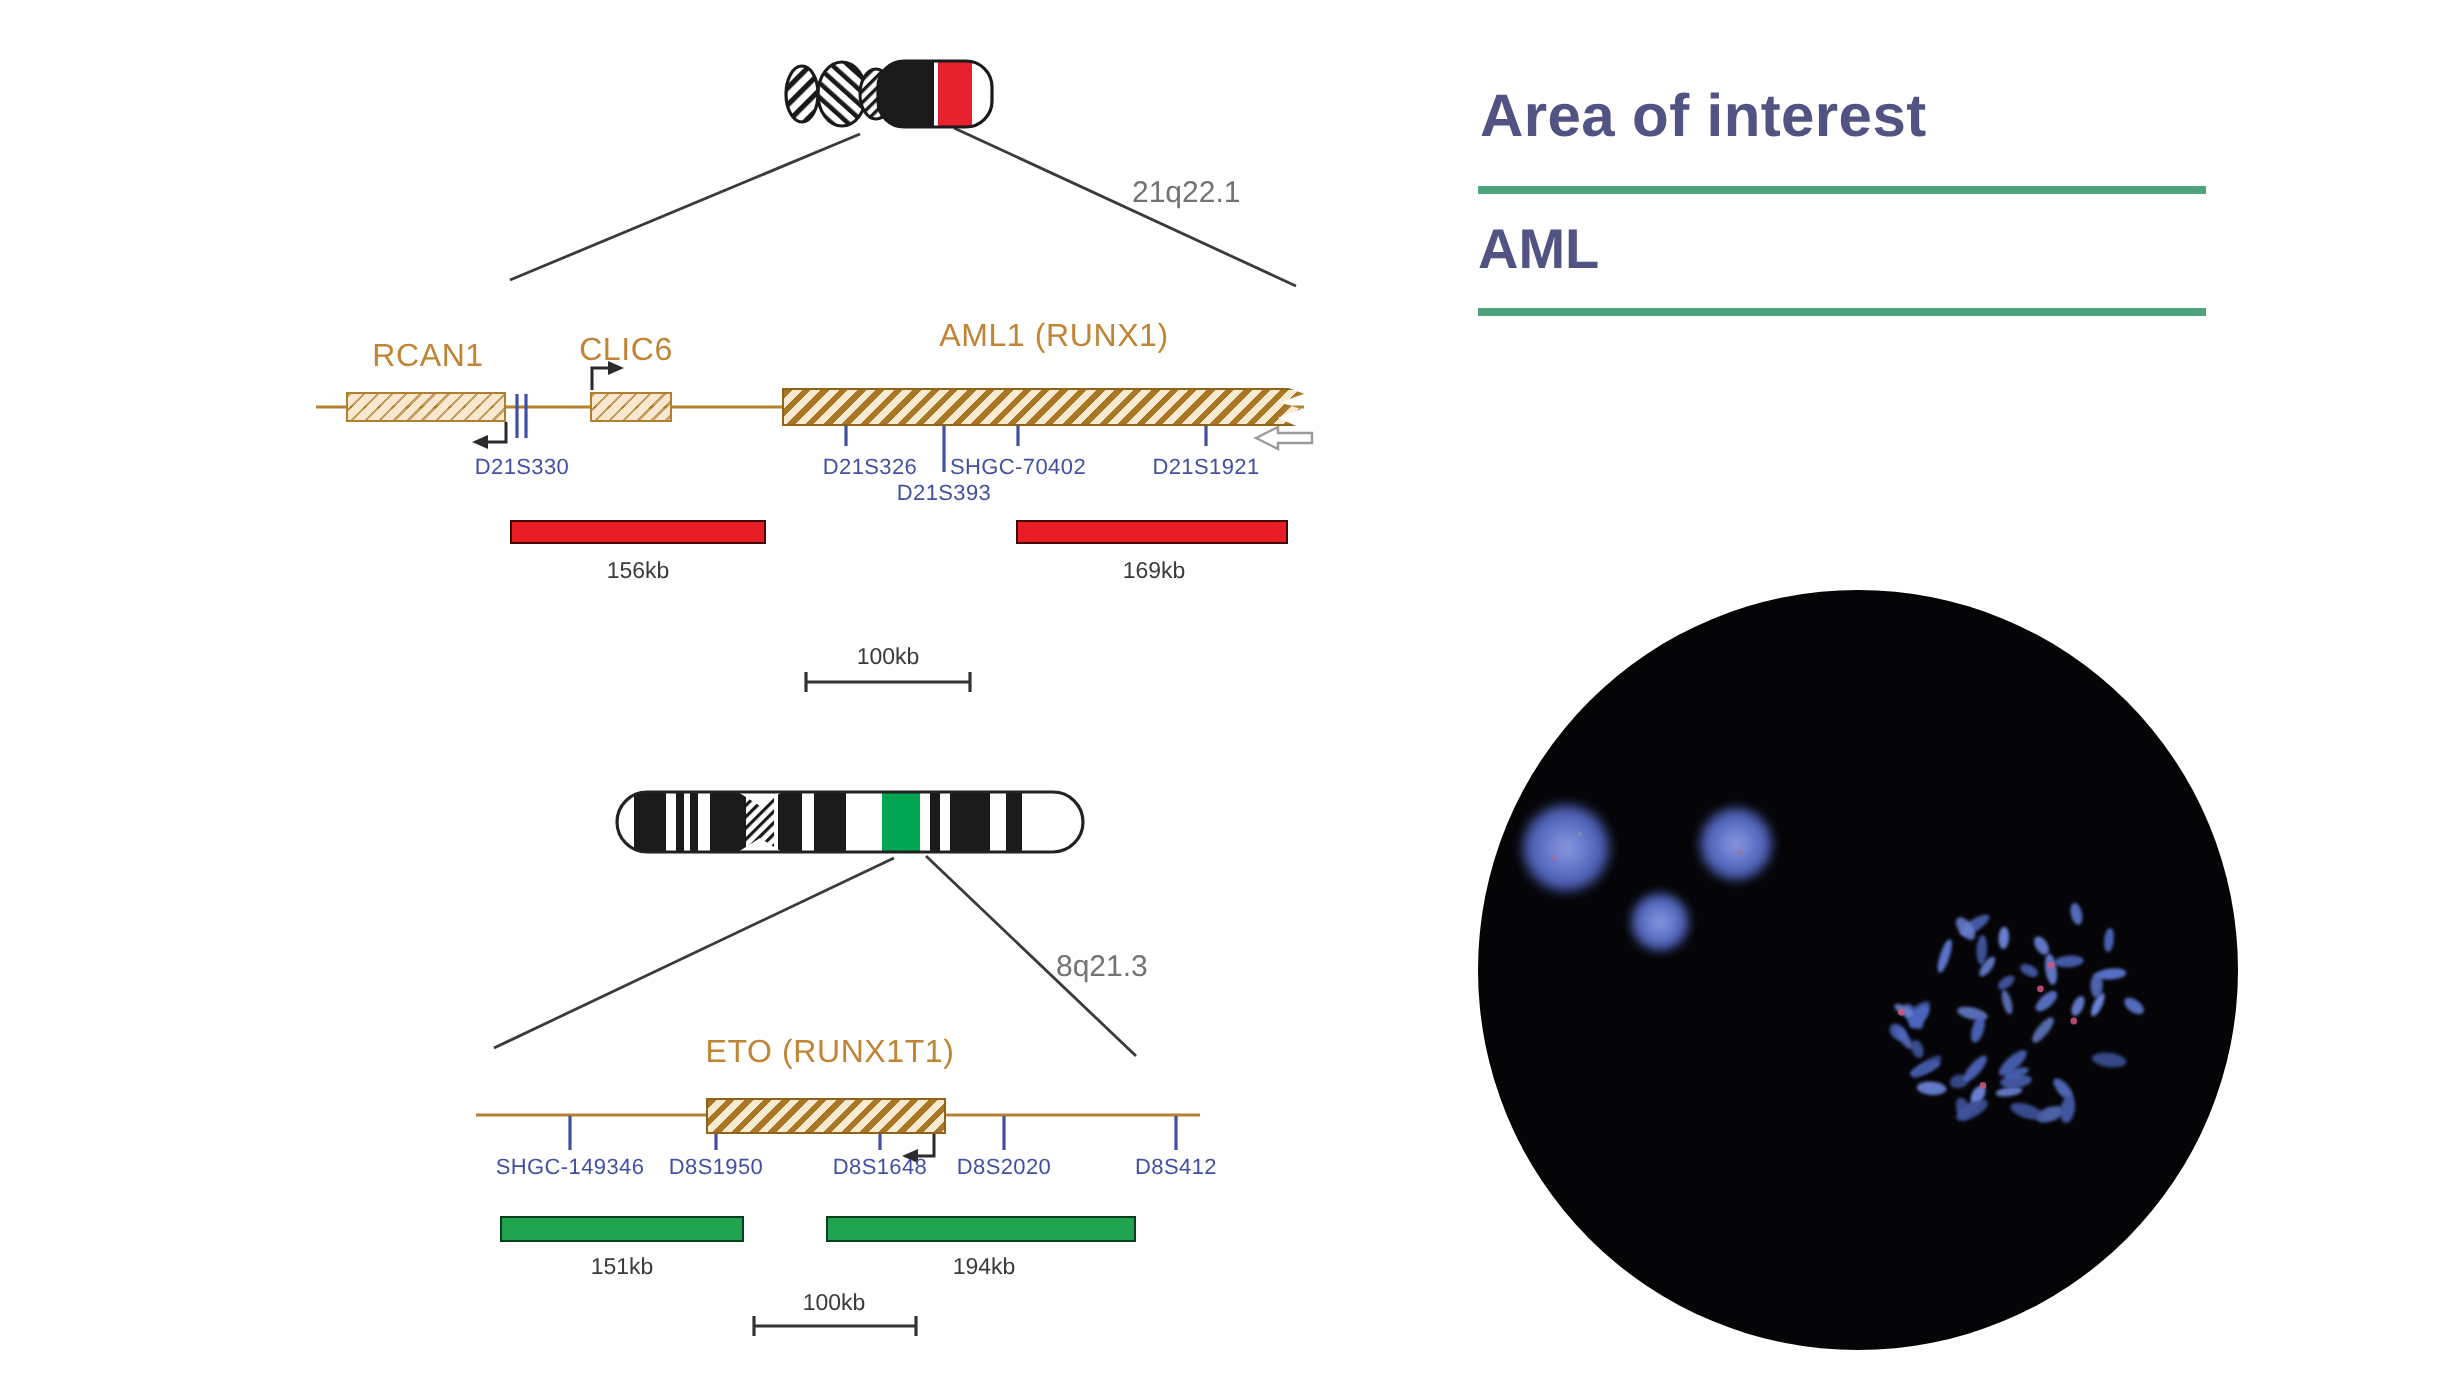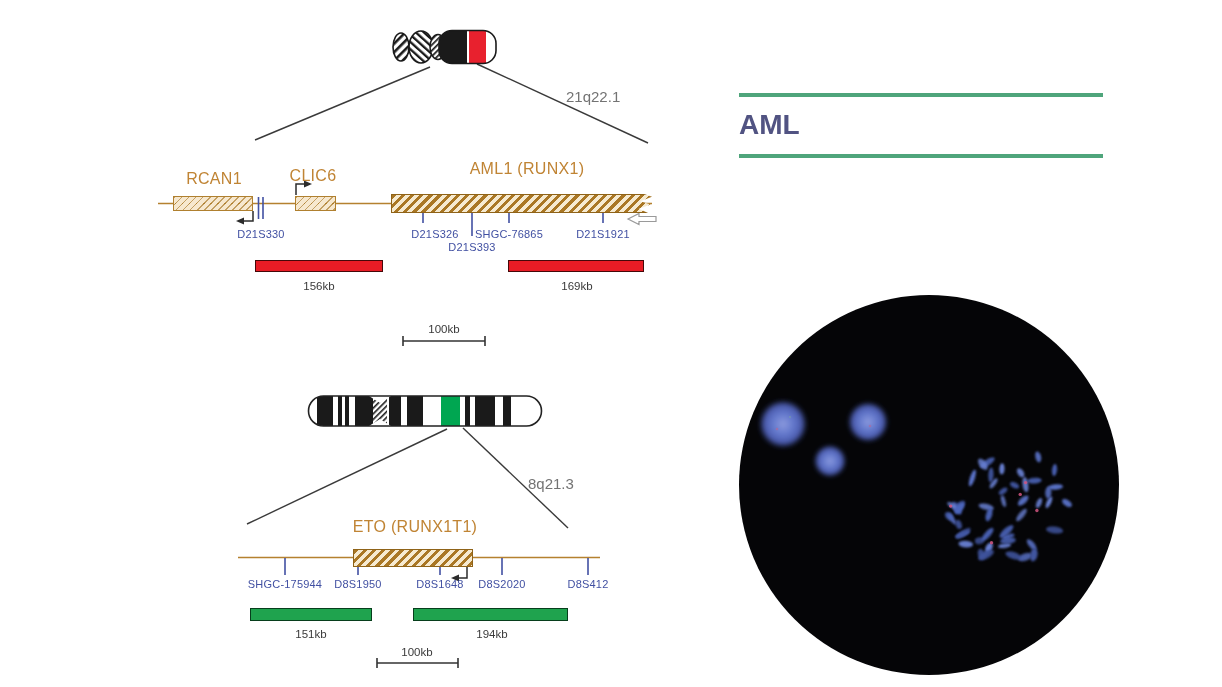--- a/index.html
+++ b/index.html
@@ -162,46 +162,47 @@
   <div class="abs gene-label ctr" style="left:313px;top:167px;">CLIC6</div>
   <div class="abs gene-label big ctr" style="left:527px;top:160px;">AML1 (RUNX1)</div>
 
   <div class="abs gene-box-light" style="left:173px;top:196px;width:80px;height:15px;"></div>
   <div class="abs gene-box-light" style="left:295px;top:196px;width:41px;height:15px;"></div>
   <div class="abs gene-box-dense jagged-right" style="left:391px;top:194px;width:261px;height:19px;"></div>
 
   <div class="abs marker-label ctr" style="left:261px;top:228px;">D21S330</div>
   <div class="abs marker-label ctr" style="left:435px;top:228px;">D21S326</div>
   <div class="abs marker-label ctr" style="left:472px;top:241px;">D21S393</div>
-  <div class="abs marker-label ctr" style="left:509px;top:228px;">SHGC-76865</div>
+  <div class="abs marker-label ctr" style="left:509px;top:228px;">SHGC-70402</div>
   <div class="abs marker-label ctr" style="left:603px;top:228px;">D21S1921</div>
 
   <div class="abs probe-red" style="left:255px;top:260px;width:128px;height:12px;"></div>
   <div class="abs probe-red" style="left:508px;top:260px;width:136px;height:12px;"></div>
   <div class="abs kb-label ctr" style="left:319px;top:280px;">156kb</div>
   <div class="abs kb-label ctr" style="left:577px;top:280px;">169kb</div>
   <div class="abs kb-label ctr" style="left:444px;top:323px;">100kb</div>
 
   <div class="abs band-label" style="left:528px;top:458px;margin-top:17px;">8q21.3</div>
 
   <div class="abs gene-label big ctr" style="left:415px;top:518px;">ETO (RUNX1T1)</div>
   <div class="abs gene-box-dense" style="left:353px;top:549px;width:120px;height:18px;"></div>
 
-  <div class="abs marker-label ctr" style="left:285px;top:578px;">SHGC-175944</div>
+  <div class="abs marker-label ctr" style="left:285px;top:578px;">SHGC-149346</div>
   <div class="abs marker-label ctr" style="left:358px;top:578px;">D8S1950</div>
   <div class="abs marker-label ctr" style="left:440px;top:578px;">D8S1648</div>
   <div class="abs marker-label ctr" style="left:502px;top:578px;">D8S2020</div>
   <div class="abs marker-label ctr" style="left:588px;top:578px;">D8S412</div>
 
   <div class="abs probe-green" style="left:250px;top:608px;width:122px;height:13px;"></div>
   <div class="abs probe-green" style="left:413px;top:608px;width:155px;height:13px;"></div>
   <div class="abs kb-label ctr" style="left:311px;top:628px;">151kb</div>
   <div class="abs kb-label ctr" style="left:492px;top:628px;">194kb</div>
   <div class="abs kb-label ctr" style="left:417px;top:646px;">100kb</div>
 
+  <div class="abs panel-title" style="left:740px;top:42px;">Area of interest</div>
   <div class="abs green-rule" style="left:739px;top:93px;width:364px;"></div>
   <div class="abs panel-subtitle" style="left:739px;top:109px;font-weight:bold;">AML</div>
   <div class="abs green-rule" style="left:739px;top:154px;width:364px;"></div>
 
   <svg class="abs" style="left:737px;top:294px;" width="384" height="384" viewBox="0 0 384 384">
     <defs>
       <radialGradient id="nucGrad">
         <stop offset="0%" stop-color="#8b9ade"></stop>
         <stop offset="45%" stop-color="#6277cb"></stop>
         <stop offset="78%" stop-color="#4a5aac"></stop>

